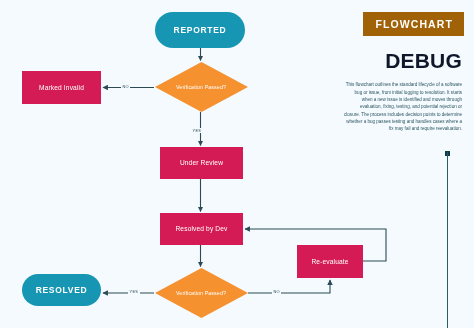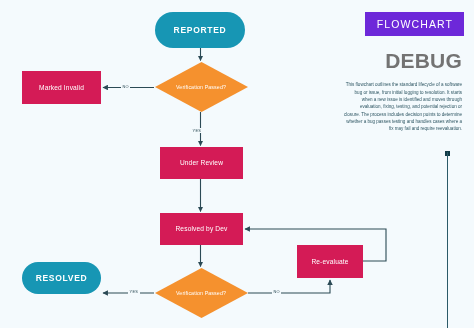--- a/index.html
+++ b/index.html
@@ -75,30 +75,30 @@
     right: 0;
     top: 0;
     width: 140px;
     height: 328px;
     box-sizing: border-box;
     padding: 12px 10px 0 10px;
     text-align: right;
   }
   #flowchart-badge {
     display: inline-block;
-    background: #6d28d9;
+    background: #a16207;
     color: #ffffff;
     font-size: 10.5px;
-    font-weight: normal;
+    font-weight: bold;
     letter-spacing: 1.1px;
     padding: 6px 11px 6px 12px;
     margin-bottom: 14px;
   }
   #panel-title {
-    color: #737373;
+    color: #0f172a;
     font-size: 21px;
     font-weight: bold;
     line-height: 1.06;
     letter-spacing: 0.2px;
     margin: 0 2px 9px 0;
   }
   #panel-paragraph {
     color: #2e5663;
     font-size: 4.55px;
     line-height: 1.62;
@@ -175,21 +175,21 @@
   </div>
 
   <div class="node-label node-process" style="left:160px; top:213px; width:83px; height:32px;">
     <span>Resolved by Dev</span>
   </div>
 
   <div class="node-label node-decision" style="left:163px; top:278px; width:76px; height:30px;">
     <span>Verification Passed?</span>
   </div>
 
-  <div class="node-label node-terminal" style="left:22px; top:262px; width:79px; height:32px;">
+  <div class="node-label node-terminal" style="left:22px; top:274px; width:79px; height:32px;">
     <span>RESOLVED</span>
   </div>
 
   <div class="node-label node-process" style="left:297px; top:245px; width:66px; height:33px;">
     <span>Re-evaluate</span>
   </div>
 
   <div class="edge-label" style="left:121px; top:84px;">NO</div>
   <div class="edge-label" style="left:191px; top:128px;">YES</div>
   <div class="edge-label" style="left:128px; top:289px;">YES</div>

